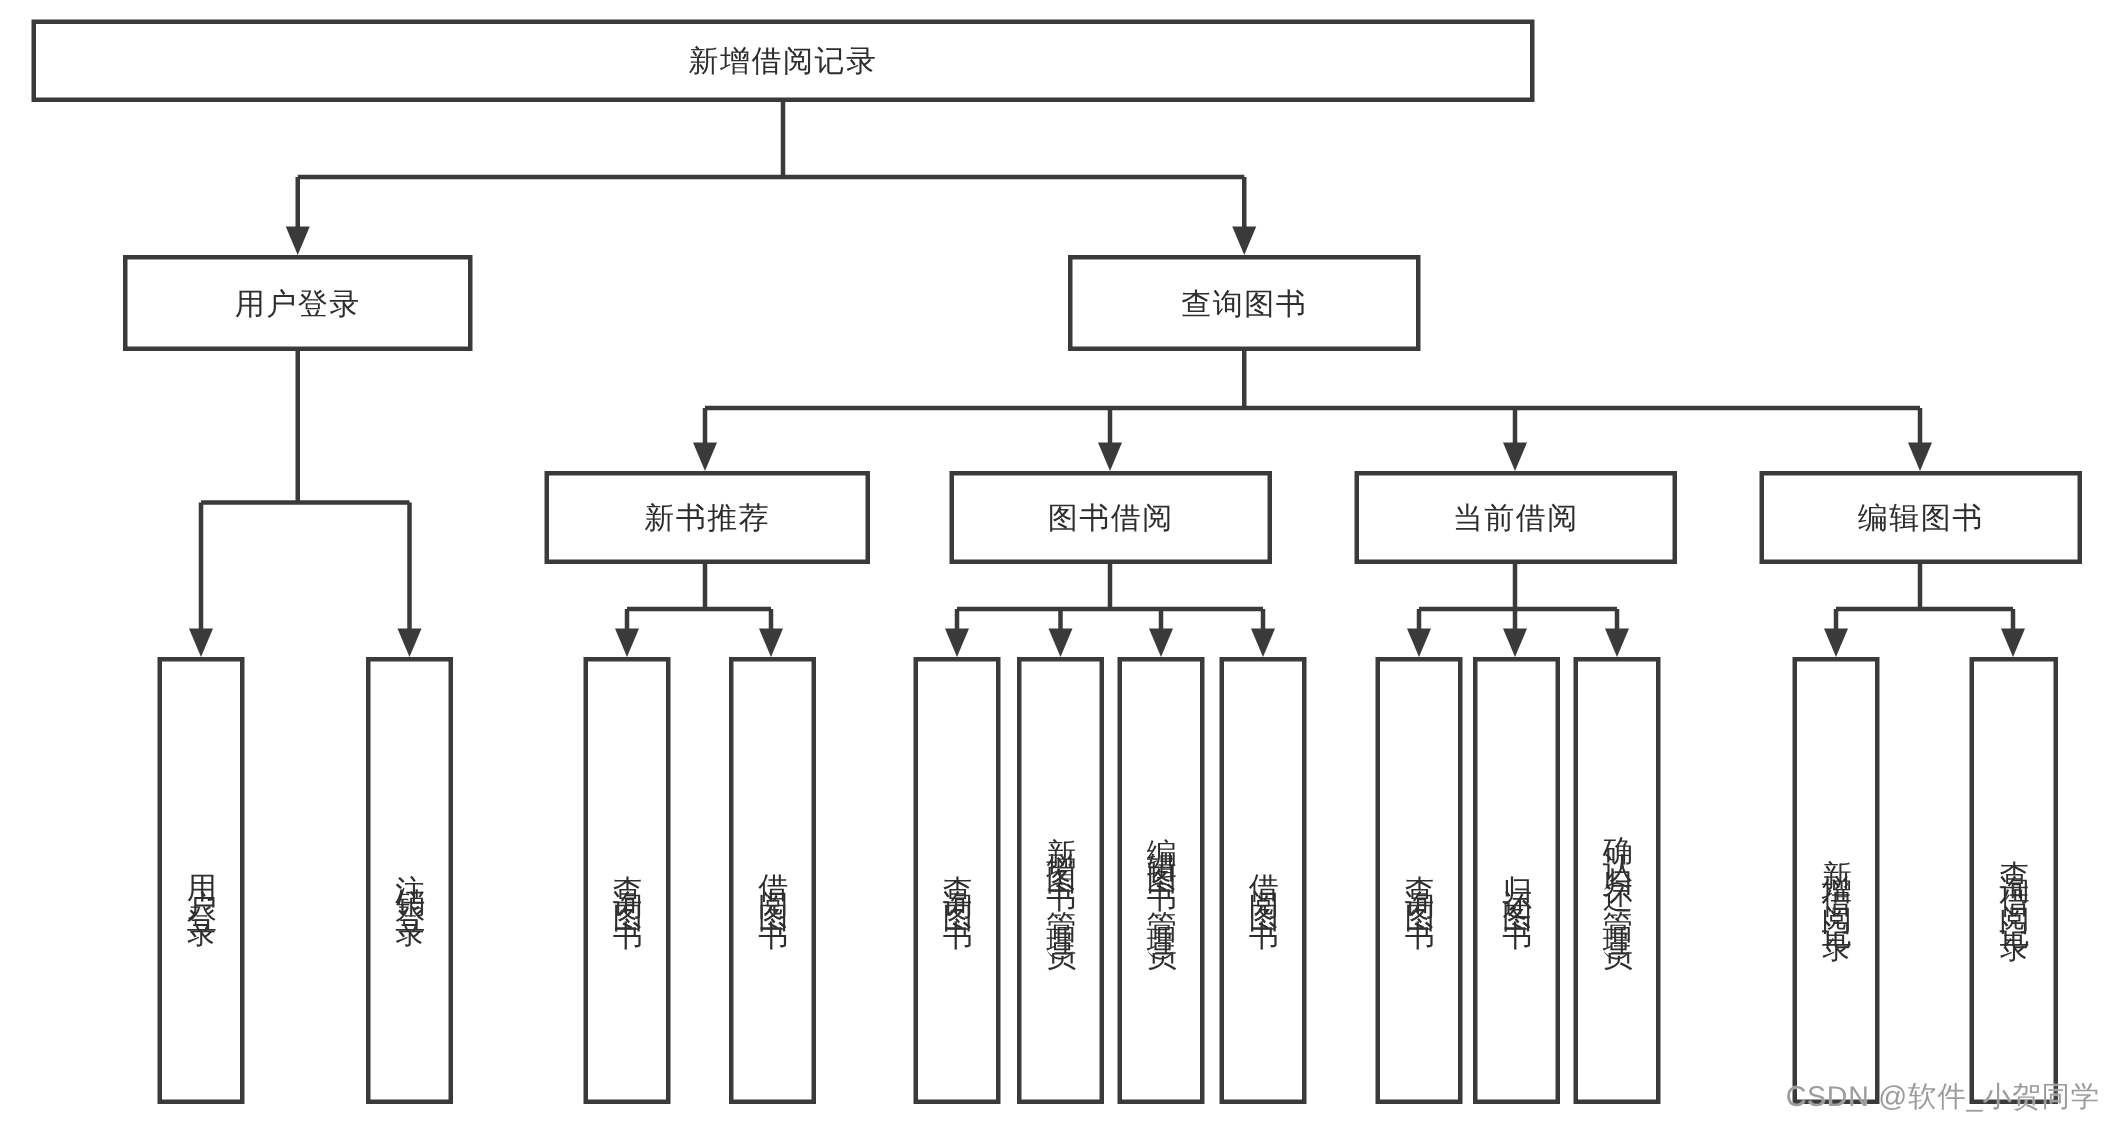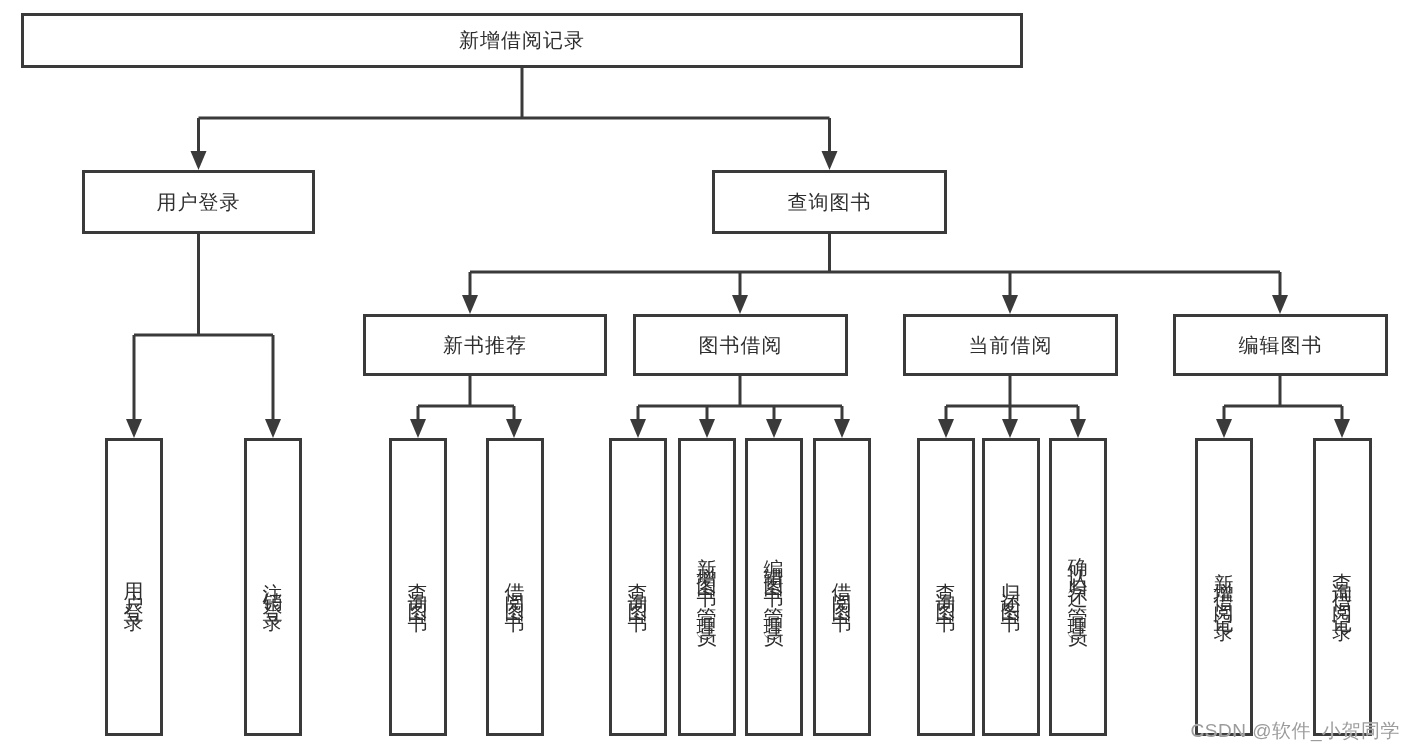--- a/index.html
+++ b/index.html
@@ -109,21 +109,21 @@
       <polygon points="1070,419 1086,419 1078,438" fill="#3a3a3a"></polygon>
       <polygon points="1216,419 1232,419 1224,438" fill="#3a3a3a"></polygon>
       <polygon points="1334,419 1350,419 1342,438" fill="#3a3a3a"></polygon>
     </svg>
 
   <div class="box h" style="left:21px; top:13px; width:1002px; height:55px;">新增借阅记录</div>
 
   <div class="box h" style="left:82px; top:170px; width:233px; height:64px;">用户登录</div>
   <div class="box h" style="left:712px; top:170px; width:235px; height:64px;">查询图书</div>
 
-  <div class="box h" style="left:363px; top:314px; width:244px; height:62px;">新书推荐</div>
+  <div class="box h" style="left:363px; top:314px; width:217px; height:62px;">新书推荐</div>
   <div class="box h" style="left:903px; top:314px; width:215px; height:62px;">当前借阅</div>
   <div class="box h" style="left:633px; top:314px; width:215px; height:62px;">图书借阅</div>
   <div class="box h" style="left:1173px; top:314px; width:215px; height:62px;">编辑图书</div>
 
   <div class="box v" style="left:105px; top:438px; width:58px; height:298px;">用户登录</div>
   <div class="box v" style="left:244px; top:438px; width:58px; height:298px;">注销登录</div>
 
   <div class="box v" style="left:389px; top:438px; width:58px; height:298px;">查询图书</div>
   <div class="box v" style="left:486px; top:438px; width:58px; height:298px;">借阅图书</div>
 

